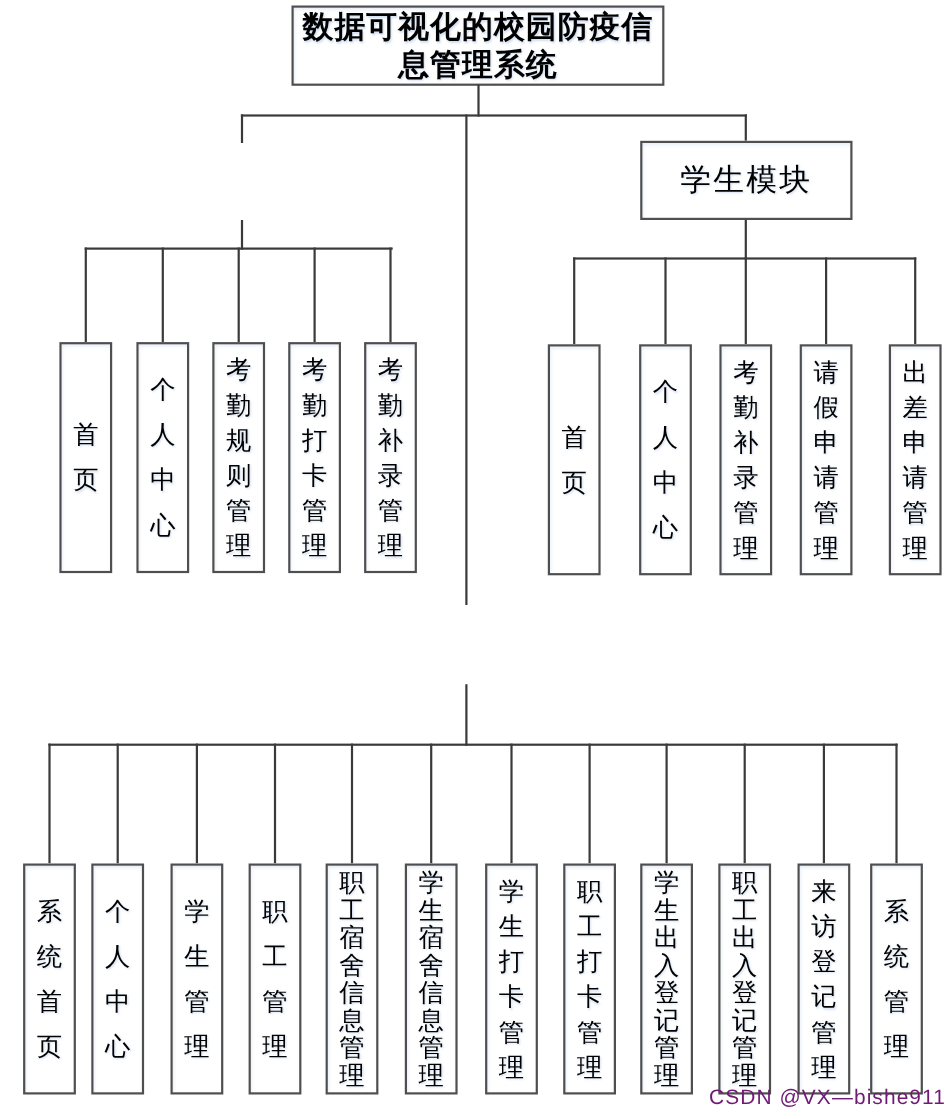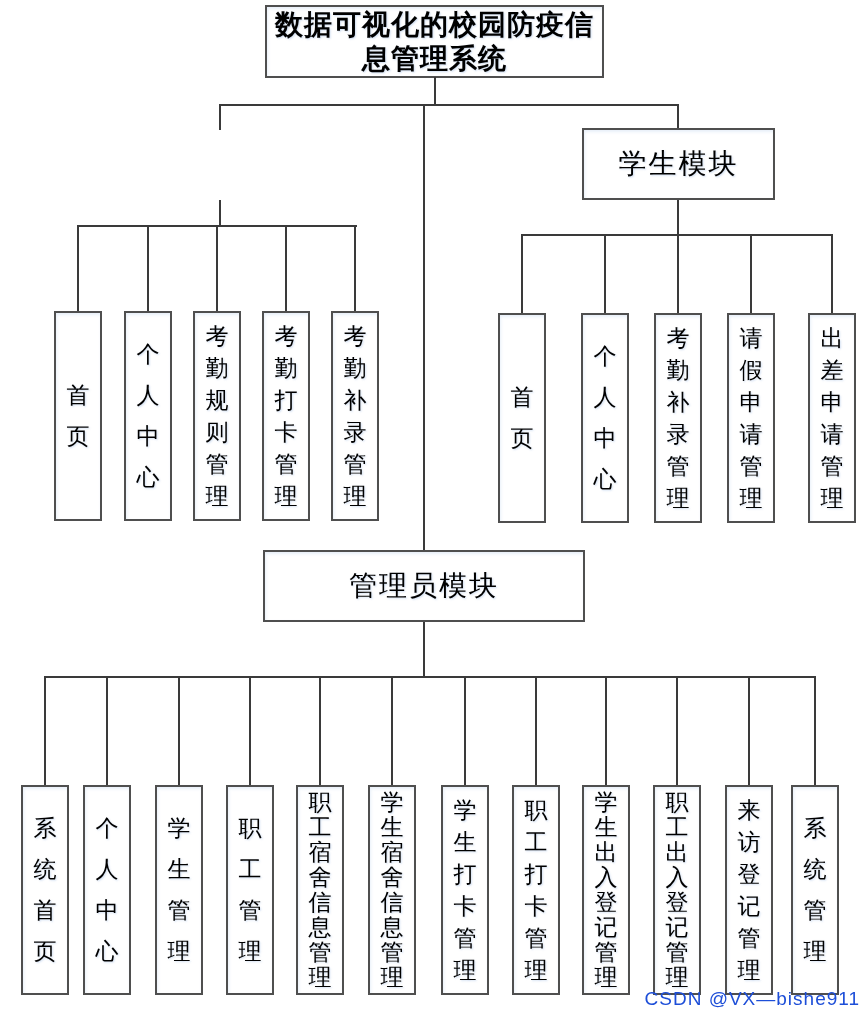--- a/index.html
+++ b/index.html
@@ -23,21 +23,21 @@
   
   .vnode{width:48px;height:210px;}
   .vlabel{height:100%;width:100%;display:flex;flex-direction:column;
     align-items:center;justify-content:center;font-size:23px;
     text-shadow:1px 1px 2px rgba(195,212,238,.8);}
   .vlabel span{line-height:1;display:block;}
 
   
   .line{position:absolute;background:#3a3a3a;}
 
-  .watermark{position:absolute;top:988px;right:2px;font-size:19px;color:#1d4ed8;
+  .watermark{position:absolute;top:988px;right:2px;font-size:19px;color:#701a75;
     letter-spacing:1px;z-index:5;}
 </style>
 </head>
 <body>
 
 <div class="stage">
 
   <div class="node title-node">
     <span class="txt">数据可视化的校园防疫信息管理系统</span>
   </div>
@@ -152,23 +152,20 @@
       <span class="vlabel" style="row-gap: 9px;">
         <span>出</span>
         <span>差</span>
         <span>申</span>
         <span>请</span>
         <span>管</span>
         <span>理</span>
       </span>
     </div>
 
-  <div class="node hnode mod-admin">
-    <span class="txt">管理员模块</span>
-  </div>
 
   <div class="line" style="left:423px;top:622px;width:2px;height:56px;"></div>
   <div class="line" style="left:44px;top:676px;width:772px;height:2px;"></div>
   <div class="line" style="left:44px;top:676px;width:2px;height:109px;"></div>
   <div class="line" style="left:106px;top:676px;width:2px;height:109px;"></div>
   <div class="line" style="left:178px;top:676px;width:2px;height:109px;"></div>
   <div class="line" style="left:249px;top:676px;width:2px;height:109px;"></div>
   <div class="line" style="left:319px;top:676px;width:2px;height:109px;"></div>
   <div class="line" style="left:391px;top:676px;width:2px;height:109px;"></div>
   <div class="line" style="left:464px;top:676px;width:2px;height:109px;"></div>

